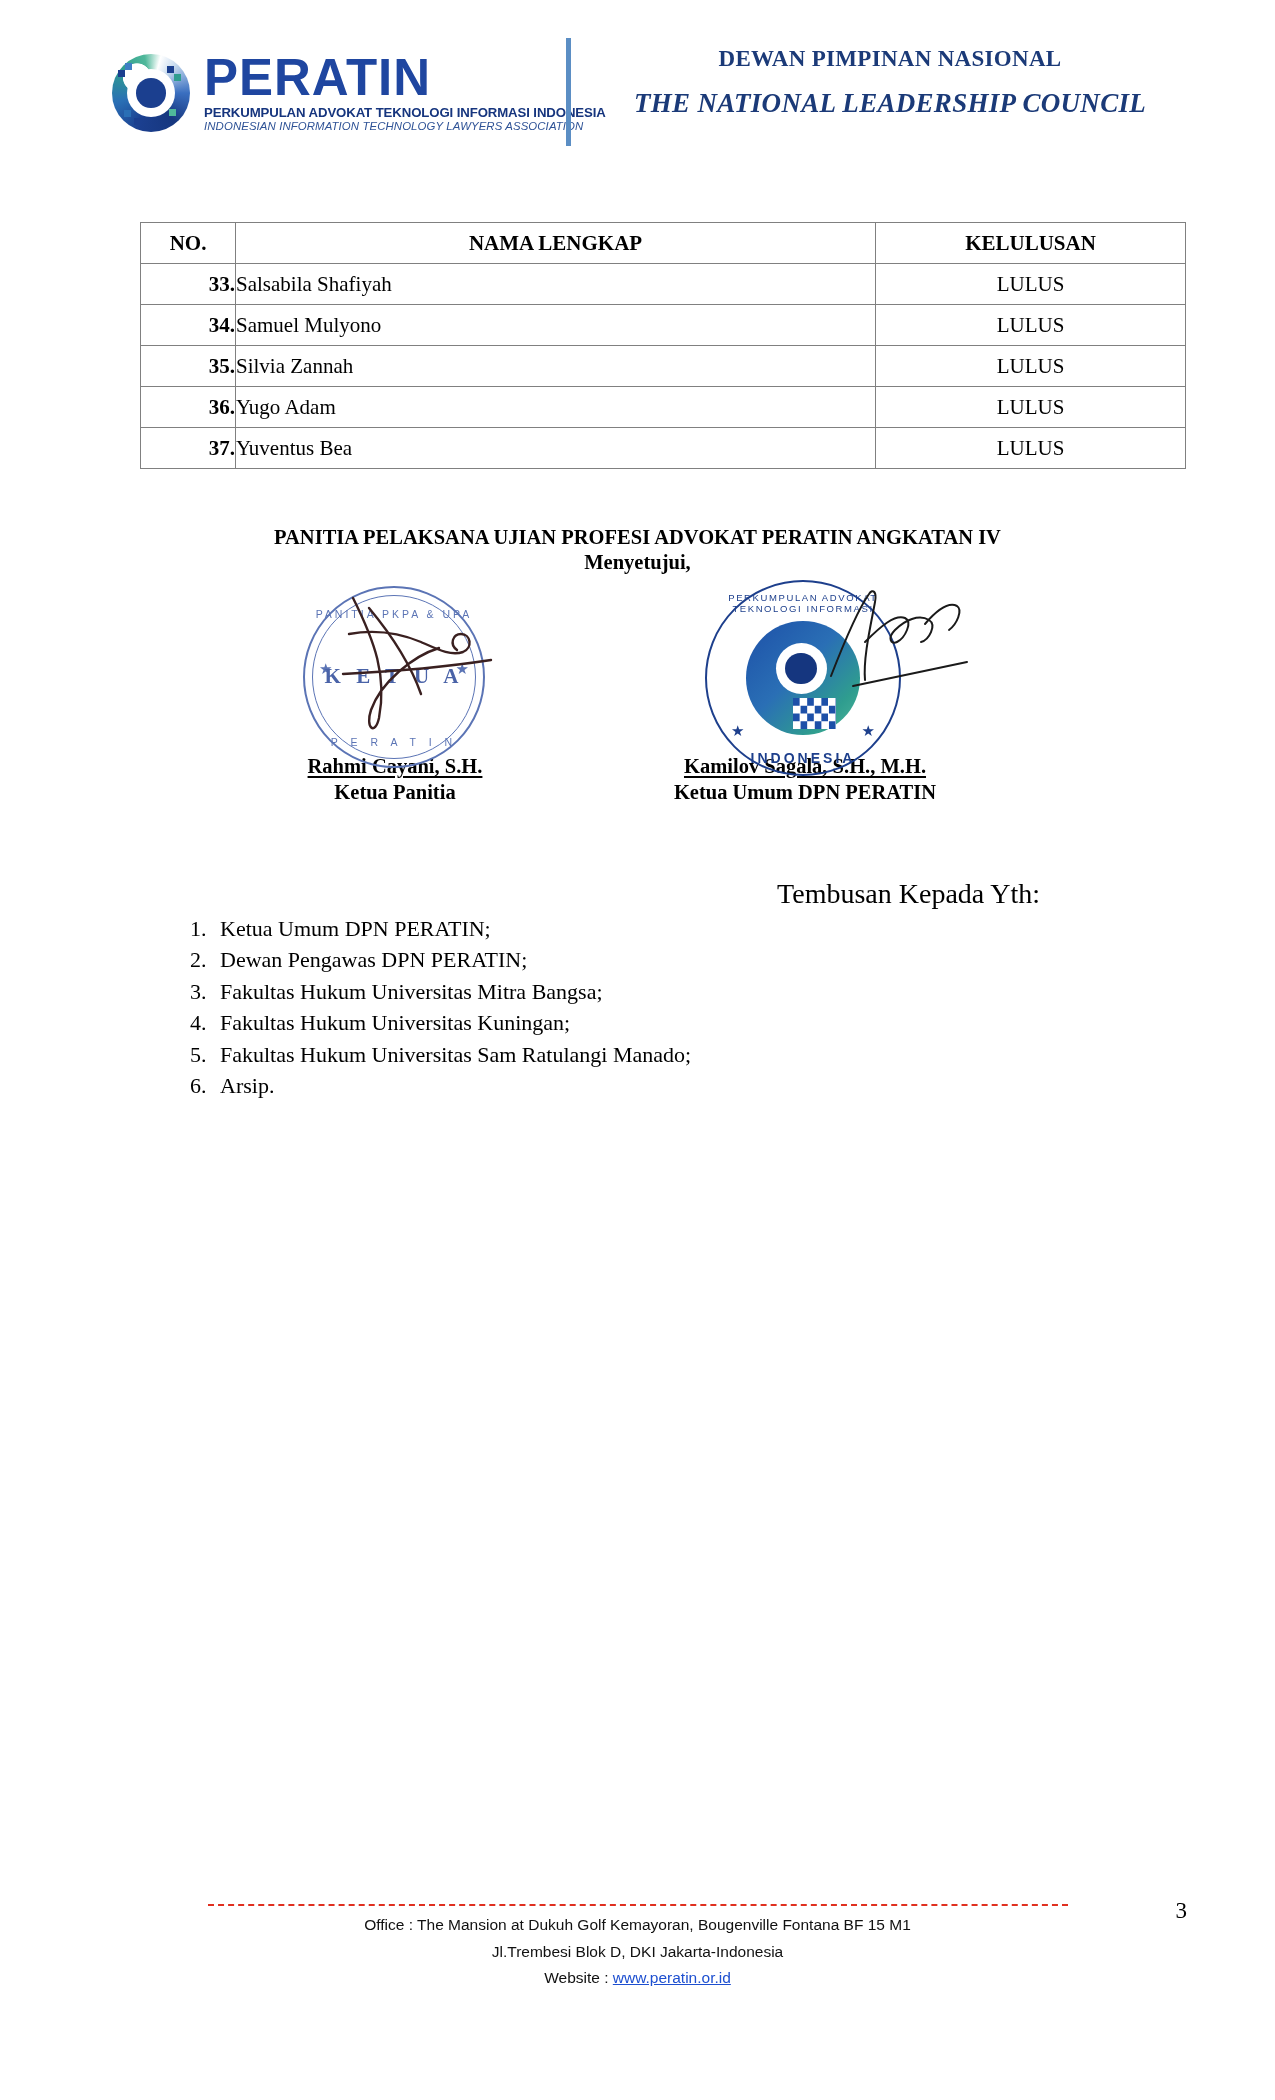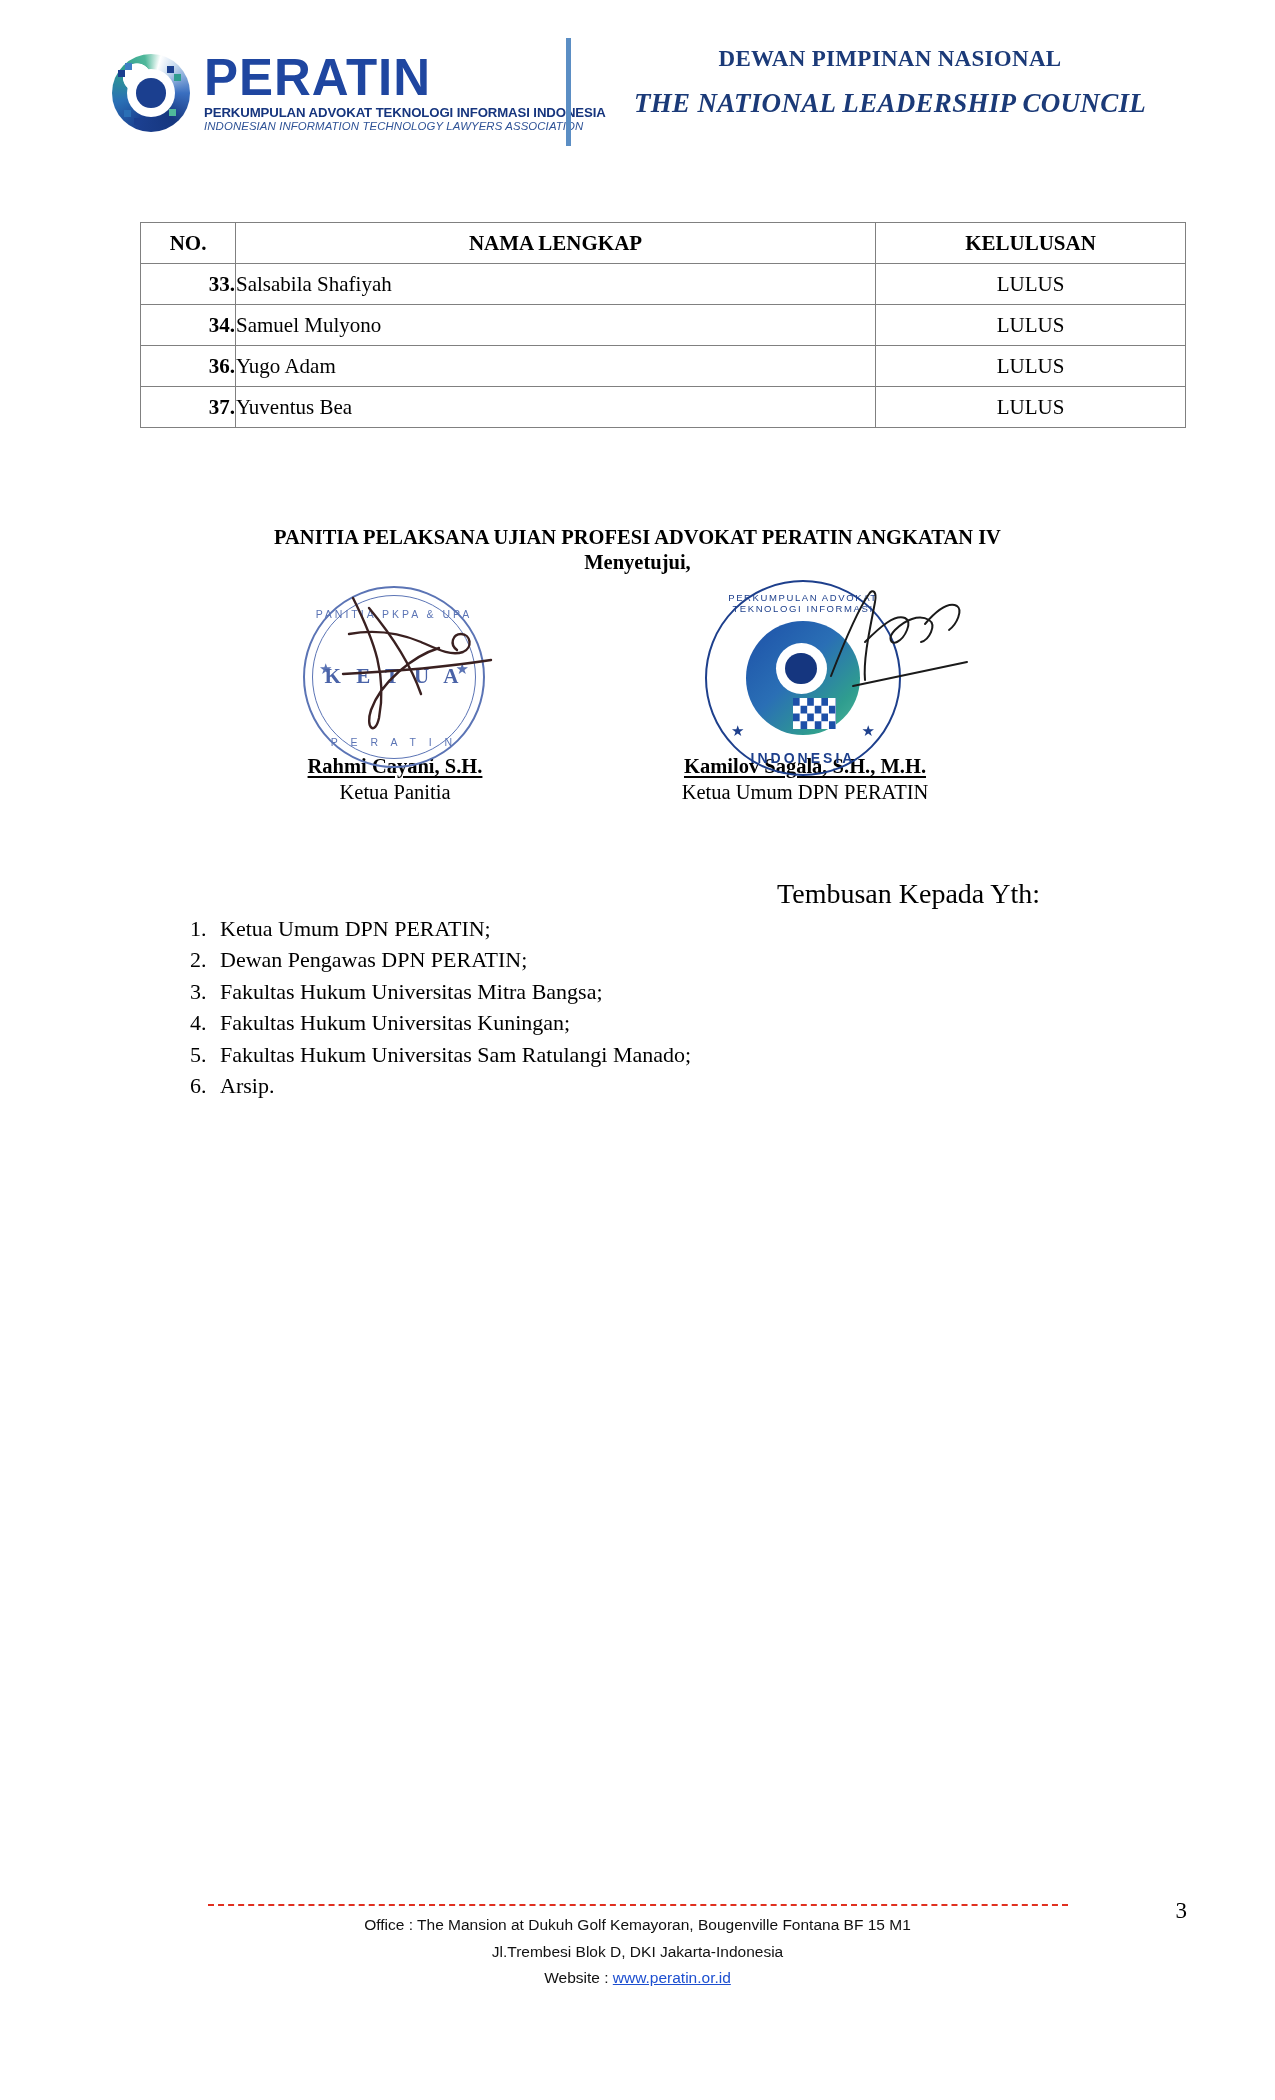--- a/index.html
+++ b/index.html
@@ -354,21 +354,21 @@
 
   .sig-name {
     font-family: "Liberation Serif", serif;
     font-weight: bold;
     font-size: 20.5px;
     text-decoration: underline;
     text-underline-offset: 3px;
   }
   .sig-role {
     font-family: "Liberation Serif", serif;
-    font-weight: normal;
+    font-weight: bold;
     font-size: 20.5px;
     margin-top: 3px;
   }
 
   
   .tembusan {
     position: absolute;
     left: 140px;
     top: 878px;
     width: 900px;
@@ -471,20 +471,25 @@
           <td class="no">33.</td>
           <td class="name">Salsabila Shafiyah</td>
           <td class="res">LULUS</td>
         </tr>
         <tr>
           <td class="no">34.</td>
           <td class="name">Samuel Mulyono</td>
           <td class="res">LULUS</td>
         </tr>
         <tr>
+          <td class="no">35.</td>
+          <td class="name">Silvia Zannah</td>
+          <td class="res">LULUS</td>
+        </tr>
+        <tr>
           <td class="no">36.</td>
           <td class="name">Yugo Adam</td>
           <td class="res">LULUS</td>
         </tr>
         <tr>
           <td class="no">37.</td>
           <td class="name">Yuventus Bea</td>
           <td class="res">LULUS</td>
         </tr>
       </tbody>

